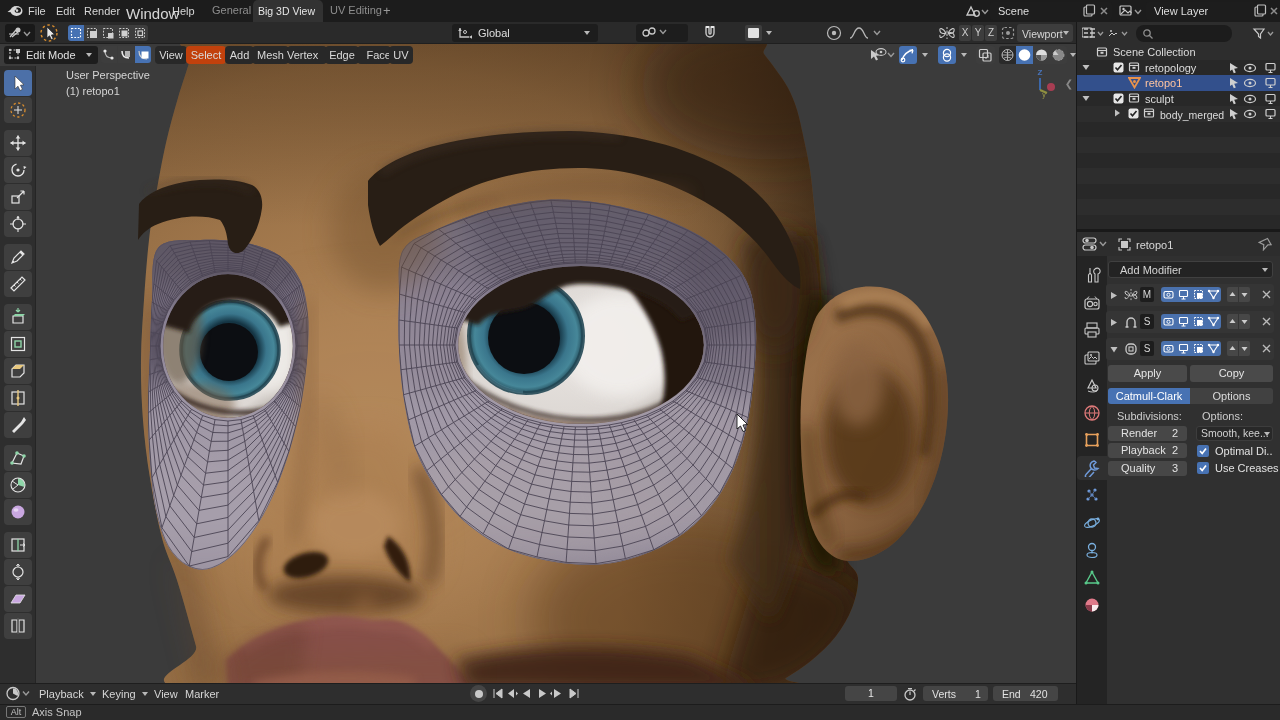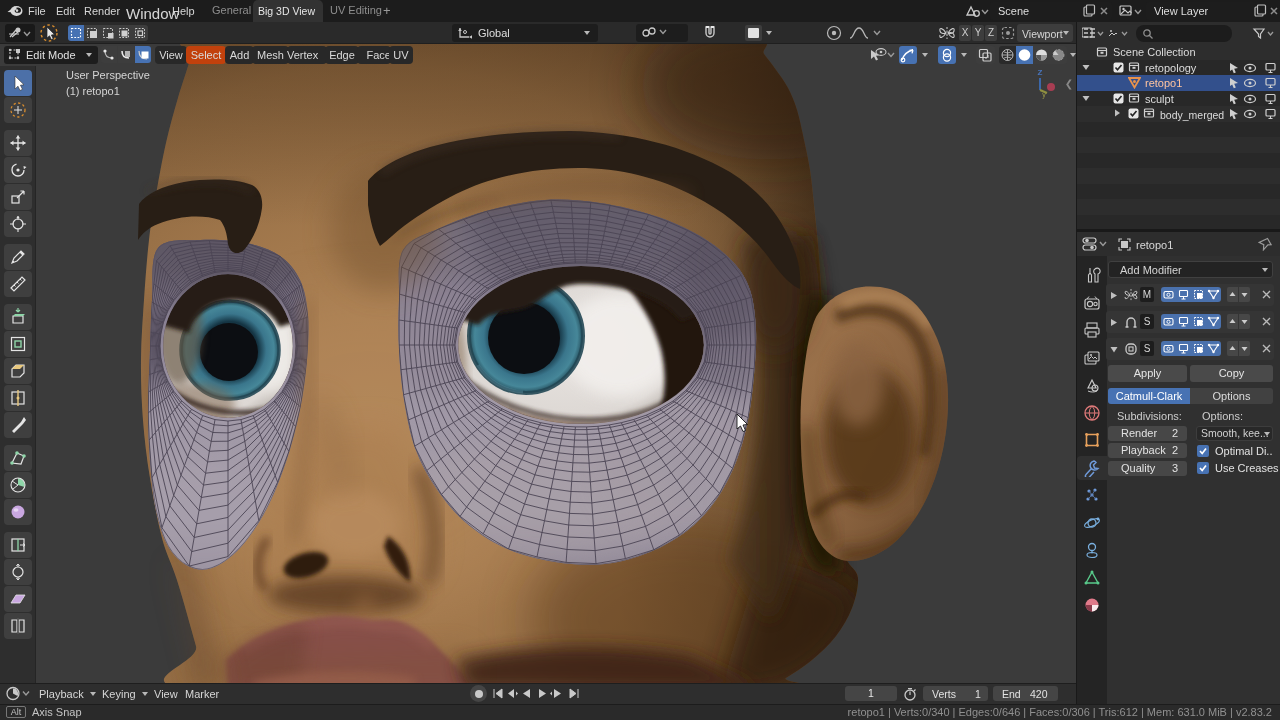--- a/index.html
+++ b/index.html
@@ -877,15 +877,14 @@
     </svg>
     <div class="abs" style="left:923px;top:686px;width:65px;height:15px;background:#454545;border-radius:3px"></div>
     <div class="abs" style="left:932px;top:688px;color:#e2e2e2;font-size:10.5px">Verts</div>
     <div class="abs" style="left:975px;top:688px;color:#e2e2e2;font-size:10.5px">1</div>
     <div class="abs" style="left:993px;top:686px;width:65px;height:15px;background:#454545;border-radius:3px"></div>
     <div class="abs" style="left:1002px;top:688px;color:#e2e2e2;font-size:10.5px">End</div>
     <div class="abs" style="left:1030px;top:688px;color:#e2e2e2;font-size:10.5px">420</div>
     <div class="abs" style="left:0;top:704px;width:1280px;height:16px;background:#2a2a2a;border-top:1px solid #1c1c1c"></div>
     <div class="abs" style="left:6px;top:706px;width:20px;height:12px;border:1px solid #777;border-radius:2px;color:#c0c0c0;font-size:9px;text-align:center;line-height:11px">Alt</div>
     <div class="abs sm" style="left:32px;top:706px;color:#c4c4c4">Axis Snap</div>
-    <div class="abs sm" style="right:8px;top:706px;color:#909090;position:absolute">retopo1 | Verts:0/340 | Edges:0/646 | Faces:0/306 | Tris:612 | Mem: 631.0 MiB | v2.83.2</div>
     <div class="abs" style="left:1076px;top:22px;width:1px;height:682px;background:#191919"></div>
     <div class="abs" style="left:1077px;top:229px;width:203px;height:3px;background:#191919"></div>
   </div>
 </body></html>

